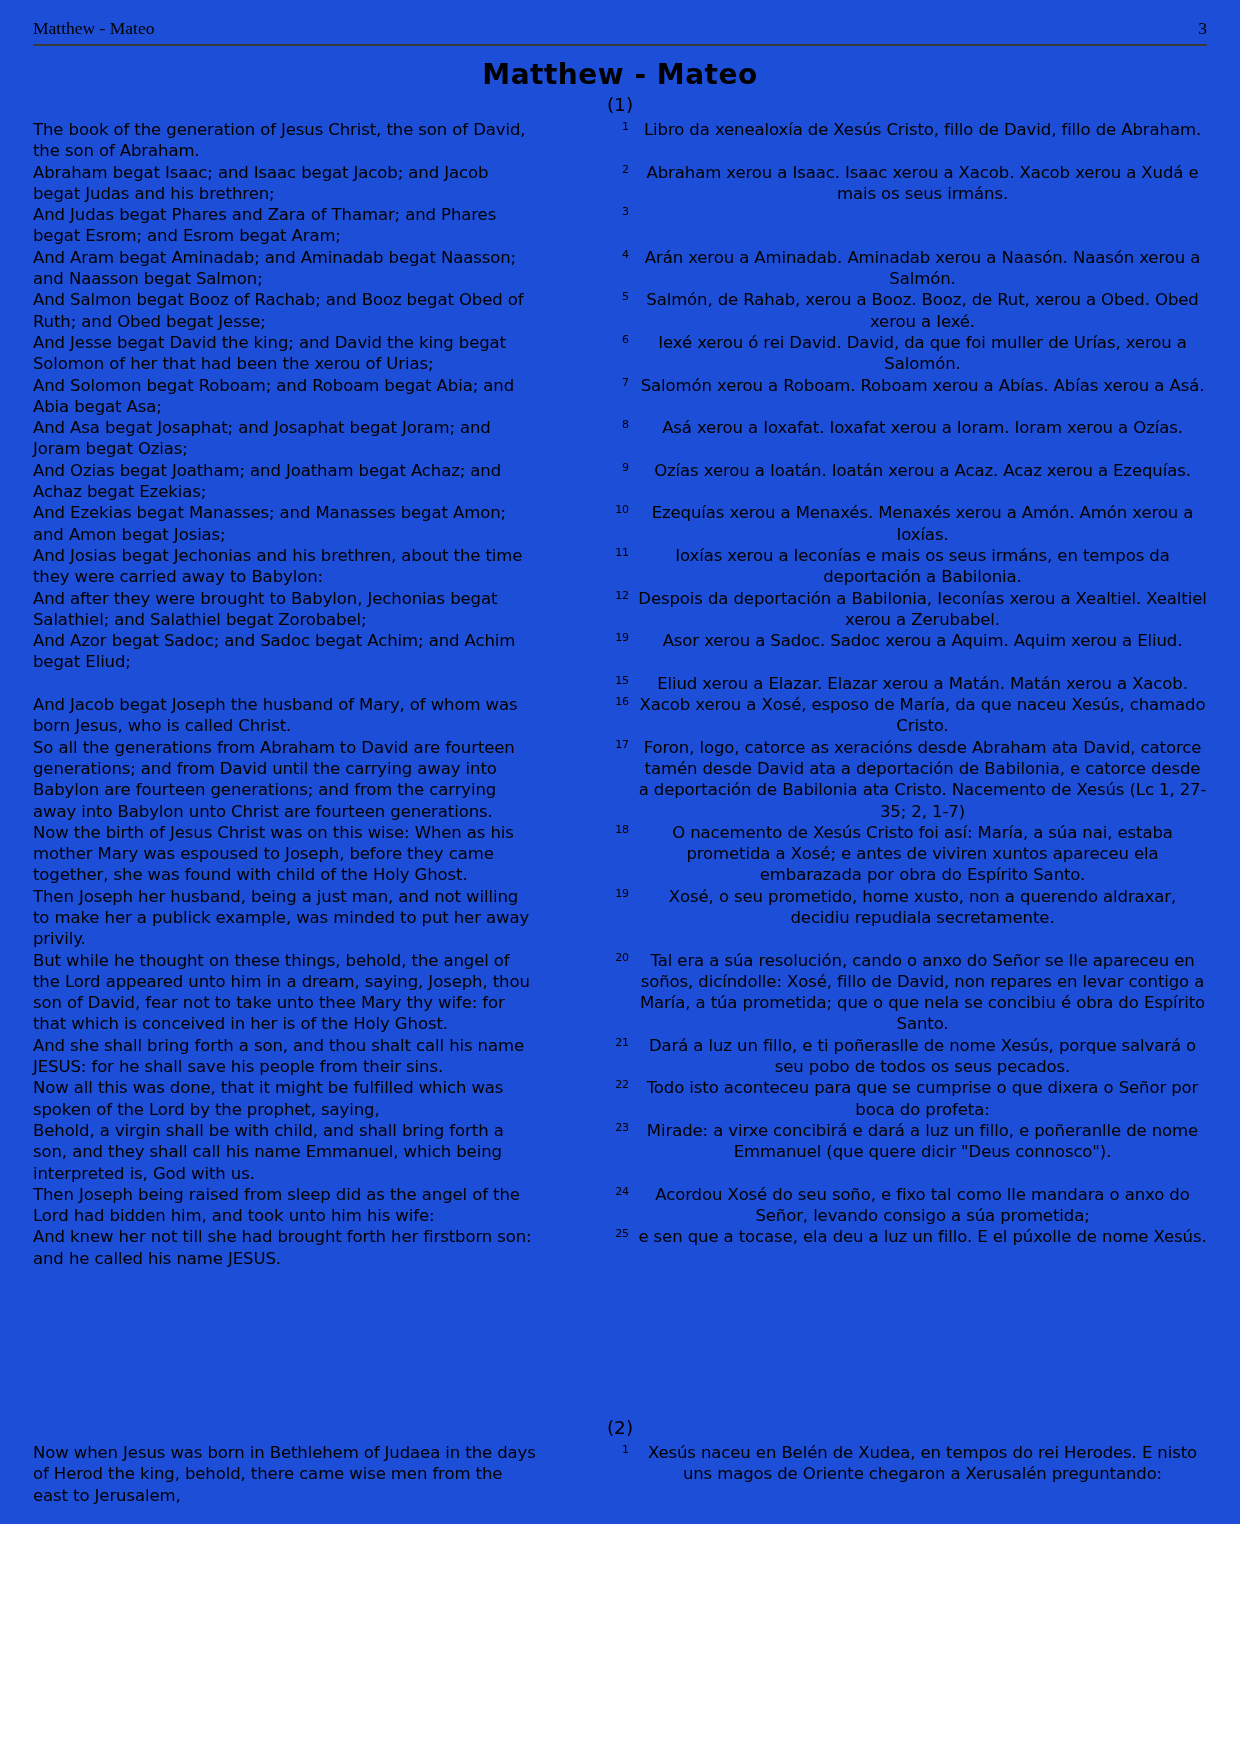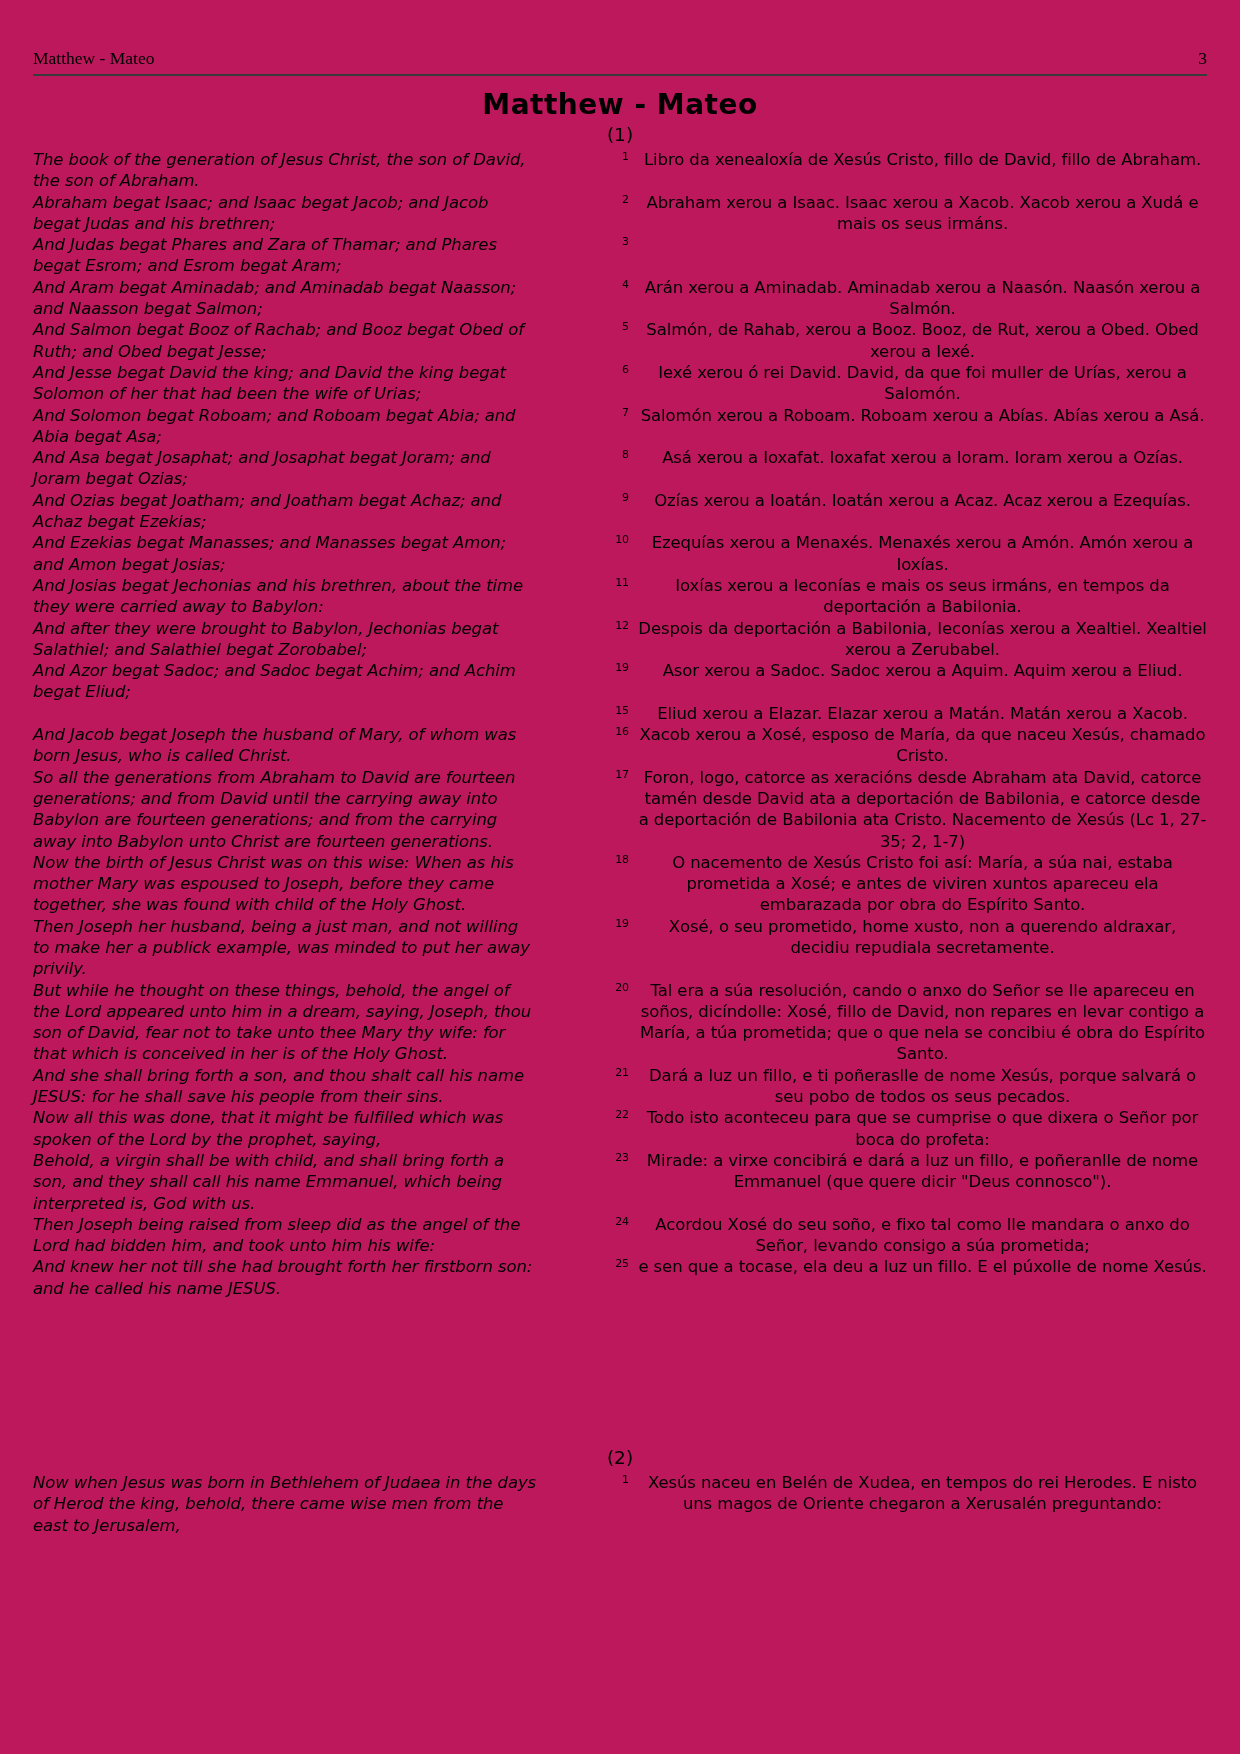--- a/index.html
+++ b/index.html
@@ -3,25 +3,25 @@
 <meta charset="utf-8">
 <style>
   html, body {
     margin: 0;
     padding: 0;
     background: #ffffff;
   }
   .page {
     position: relative;
     width: 1240px;
-    height: 1754px;
+    height: 1524px;
     box-sizing: border-box;
-    background: #be185d;
+    background: #1d4ed8;
     color: #000000;
-    padding: 48px 33px 0 33px;
+    padding: 18px 33px 0 33px;
     overflow: hidden;
     font-family: "DejaVu Sans", sans-serif;
   }
   .running-header {
     display: flex;
     justify-content: space-between;
     align-items: baseline;
     font-family: "Liberation Serif", serif;
     font-size: 17.5px;
     line-height: 21px;
@@ -53,21 +53,20 @@
   }
   .verse-row {
     display: grid;
     grid-template-columns: 505px 100px 569px;
     font-size: 16.5px;
     line-height: 21.3px;
     letter-spacing: -0.1px;
   }
   .verse-en {
     grid-column: 1;
-    font-style: italic;
   }
   .verse-num {
     grid-column: 2;
     text-align: right;
     padding-right: 9px;
     font-size: 11px;
     line-height: 21.3px;
     position: relative;
     top: -3px;
   }
@@ -112,21 +111,21 @@
     <div class="verse-gl">Arán xerou a Aminadab. Aminadab xerou a Naasón. Naasón xerou a Salmón.</div>
   </div>
 
   <div class="verse-row">
     <div class="verse-en">And Salmon begat Booz of Rachab; and Booz begat Obed of Ruth; and Obed begat Jesse;</div>
     <div class="verse-num">5</div>
     <div class="verse-gl">Salmón, de Rahab, xerou a Booz. Booz, de Rut, xerou a Obed. Obed xerou a Iexé.</div>
   </div>
 
   <div class="verse-row">
-    <div class="verse-en">And Jesse begat David the king; and David the king begat Solomon of her that had been the wife of Urias;</div>
+    <div class="verse-en">And Jesse begat David the king; and David the king begat Solomon of her that had been the xerou of Urias;</div>
     <div class="verse-num">6</div>
     <div class="verse-gl">Iexé xerou ó rei David. David, da que foi muller de Urías, xerou a Salomón.</div>
   </div>
 
   <div class="verse-row">
     <div class="verse-en">And Solomon begat Roboam; and Roboam begat Abia; and Abia begat Asa;</div>
     <div class="verse-num">7</div>
     <div class="verse-gl">Salomón xerou a Roboam. Roboam xerou a Abías. Abías xerou a Asá.</div>
   </div>
 

